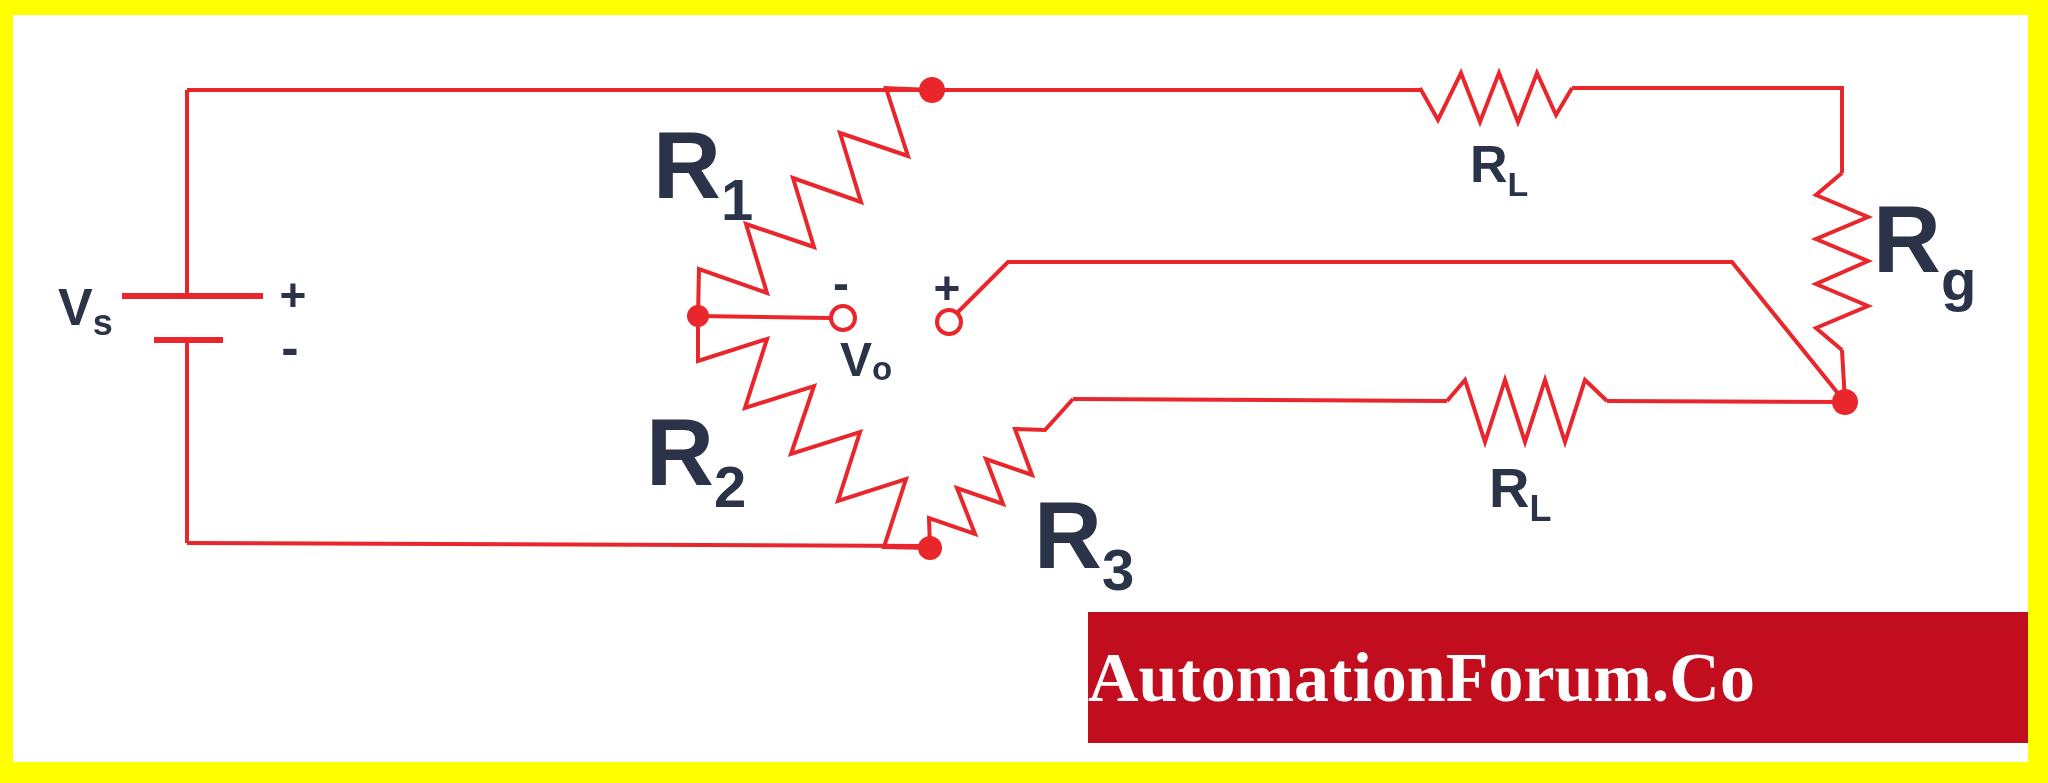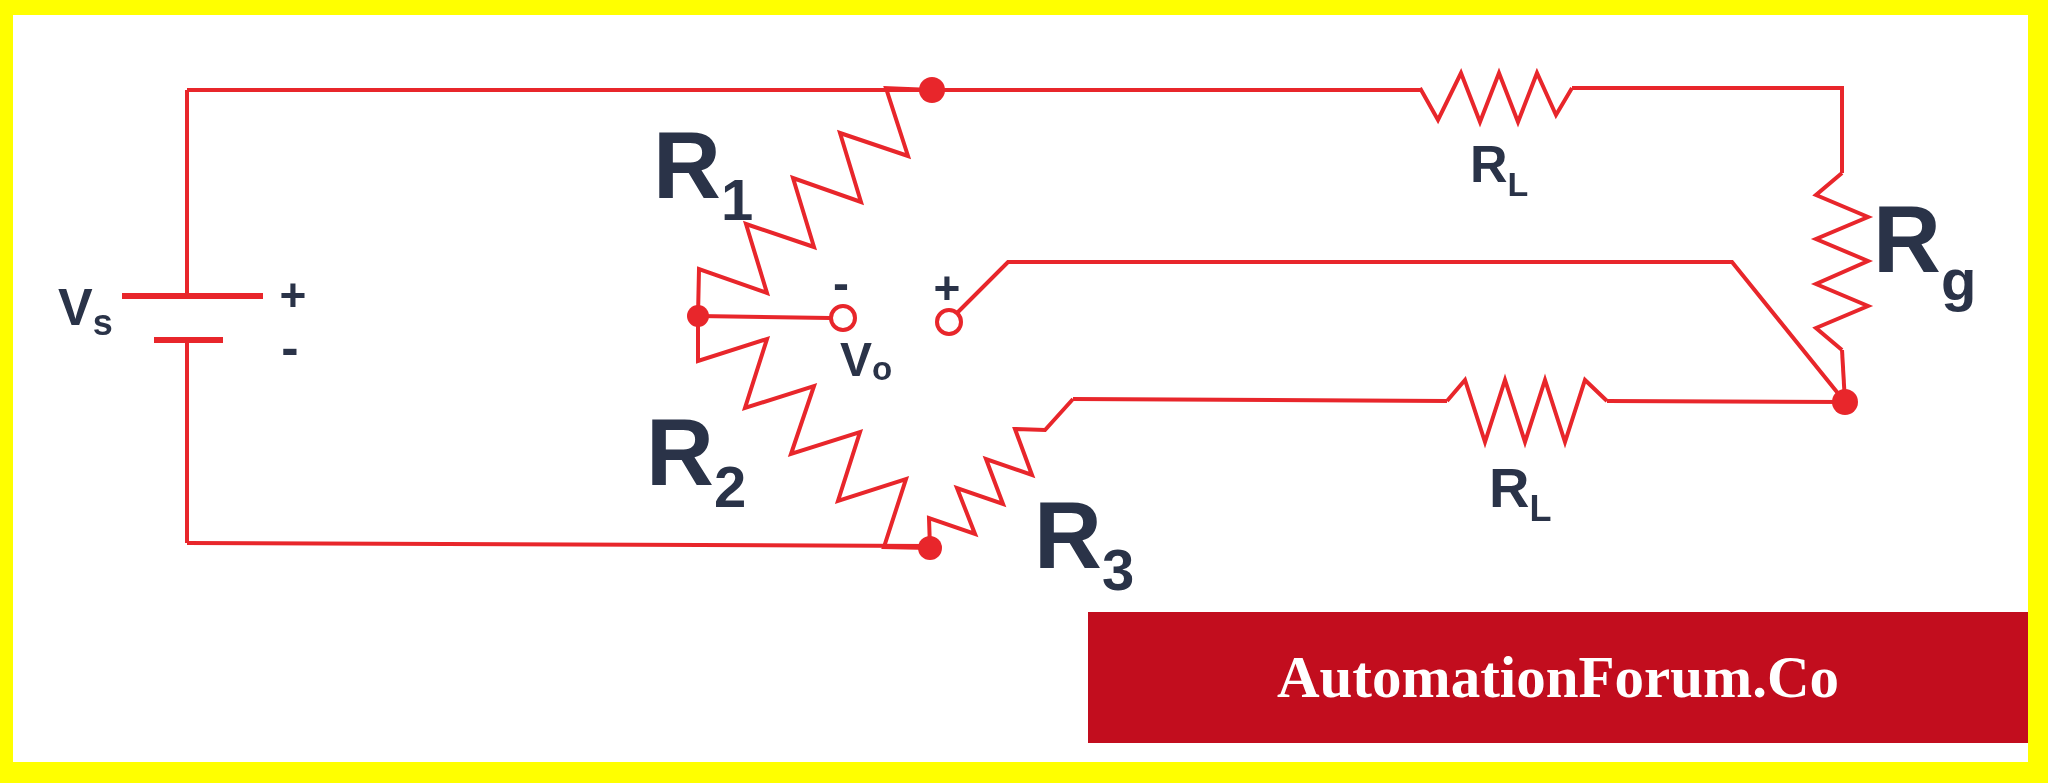--- a/index.html
+++ b/index.html
@@ -20,23 +20,23 @@
   }
   svg.circuit{position:absolute;left:0;top:0;width:2048px;height:783px;display:block;}
   .wire{fill:none;stroke:var(--wire-red);stroke-width:4;}
   .bar{stroke:var(--wire-red);stroke-width:6;}
   .dot{fill:var(--wire-red);stroke:none;}
   .term{fill:#ffffff;stroke:var(--wire-red);stroke-width:4;}
   text{fill:var(--label-navy);font-family:"Liberation Sans",sans-serif;font-weight:bold;}
   .banner{
     position:absolute;left:1088px;top:612px;width:940px;height:131px;
     background:var(--banner-red);
-    display:flex;align-items:center;justify-content:center;
+    display:flex;align-items:center;justify-content:flex-start;
     color:var(--banner-text);
-    font-family:"Liberation Serif",serif;font-weight:bold;font-size:59px;
+    font-family:"Liberation Serif",serif;font-weight:bold;font-size:70px;
     white-space:nowrap;line-height:1;
   }
   .frame{
     position:absolute;left:0;top:0;right:0;bottom:0;
     box-sizing:border-box;
     border-style:solid;border-color:var(--frame-yellow);
     border-width:15px 20px 21px 13px;
     pointer-events:none;
   }
 </style>

